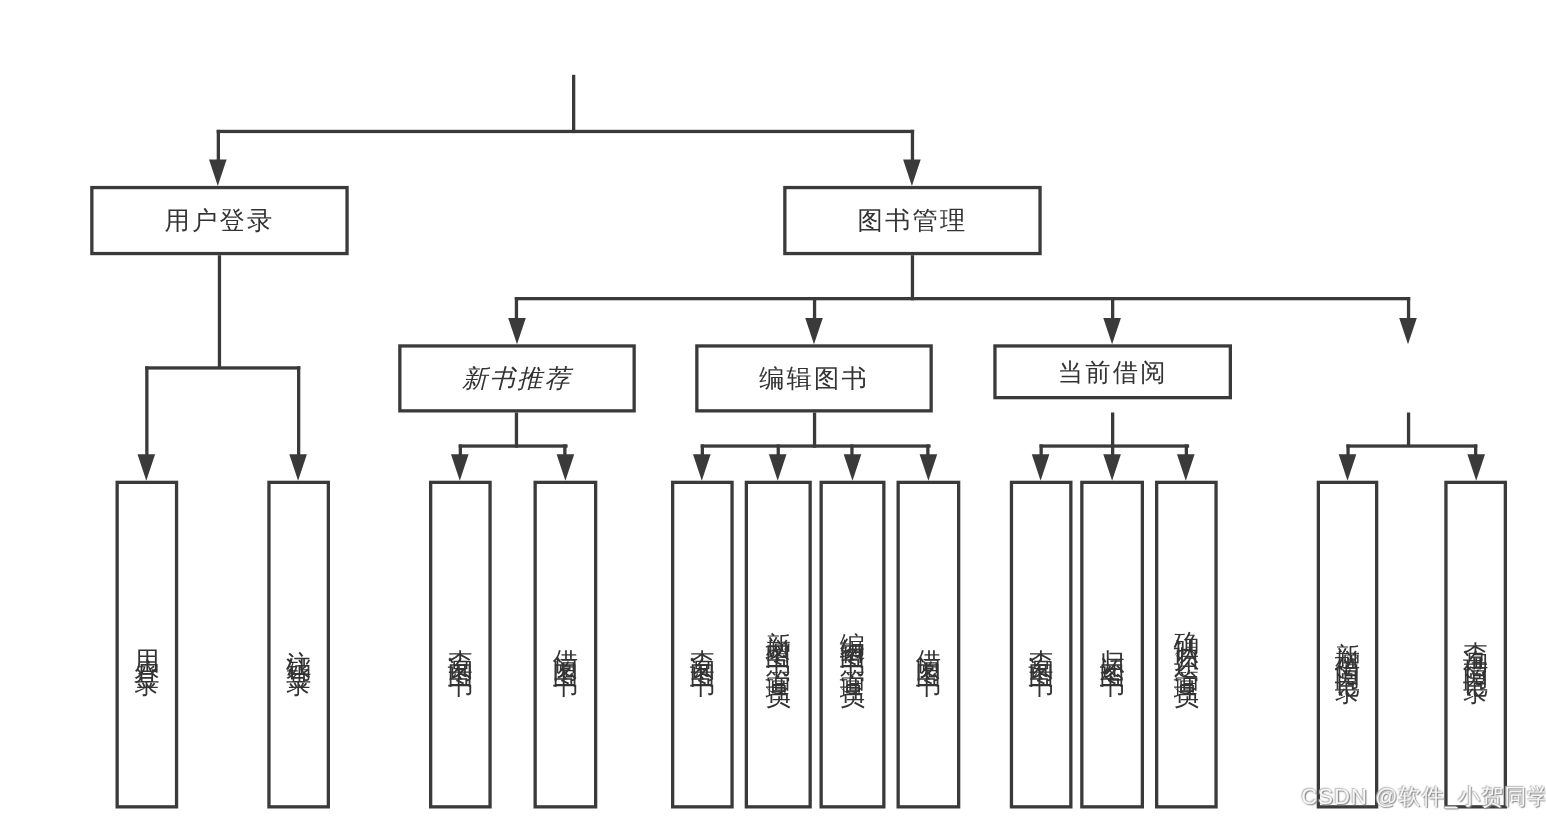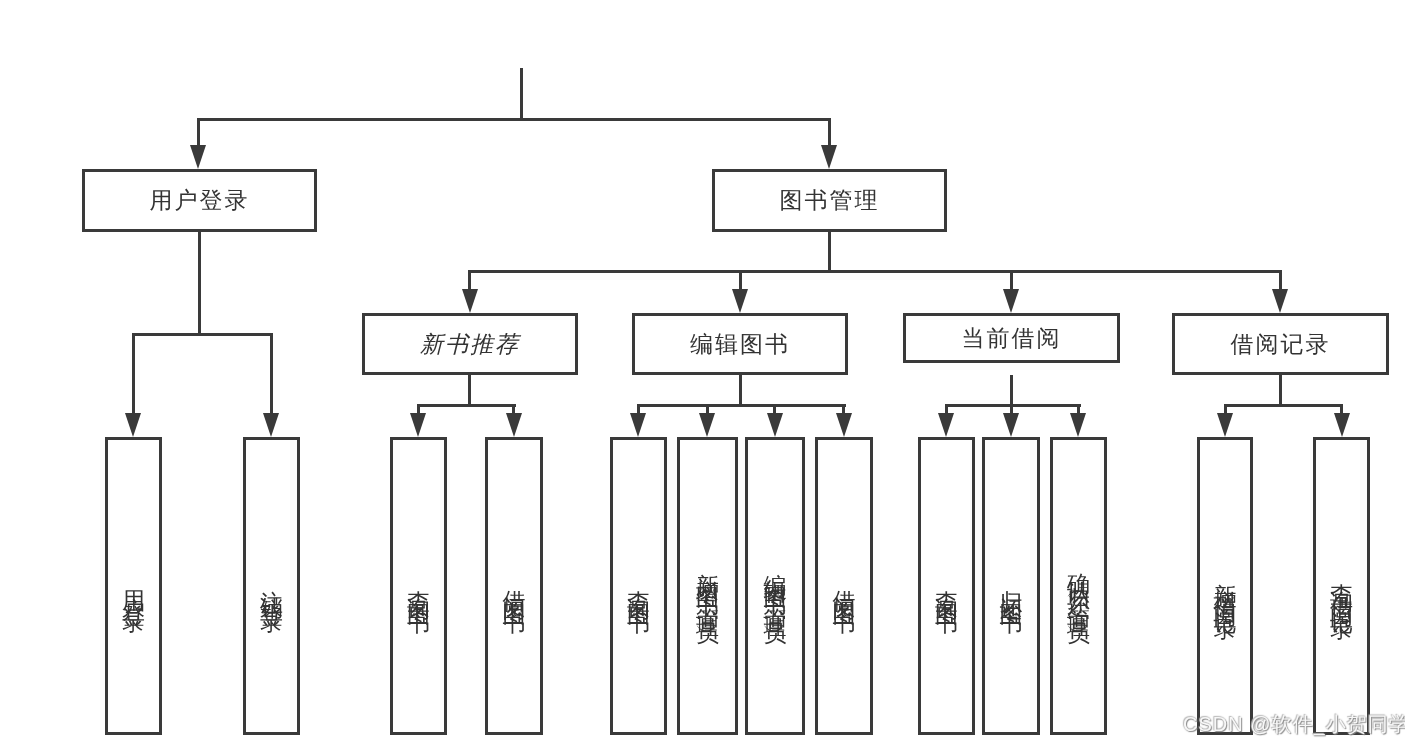--- a/index.html
+++ b/index.html
@@ -96,23 +96,20 @@
 
   <div class="box hbox" style="left:362px; top:313px; width:216px; height:62px;font-style:italic;">
     <span class="lbl">新书推荐</span>
   </div>
   <div class="box hbox" style="left:632px; top:313px; width:216px; height:62px;">
     <span class="lbl">编辑图书</span>
   </div>
   <div class="box hbox" style="left:903px; top:313px; width:217px; height:50px;">
     <span class="lbl">当前借阅</span>
   </div>
-  <div class="box hbox" style="left:1172px; top:313px; width:217px; height:62px;">
-    <span class="lbl">借阅记录</span>
-  </div>
 
   <div class="vl" style="left:468px; top:375px; height:32px;"></div>
   <div class="hl" style="left:417px; top:404px; width:99px;"></div>
   <div class="vl" style="left:417px; top:404px; height:11px;"></div>
   <div class="ah" style="left:410px; top:413px;"></div>
   <div class="vl" style="left:512px; top:404px; height:11px;"></div>
   <div class="ah" style="left:506px; top:413px;"></div>
 
   <div class="vl" style="left:739px; top:375px; height:32px;"></div>
   <div class="hl" style="left:637px; top:404px; width:209px;"></div>

